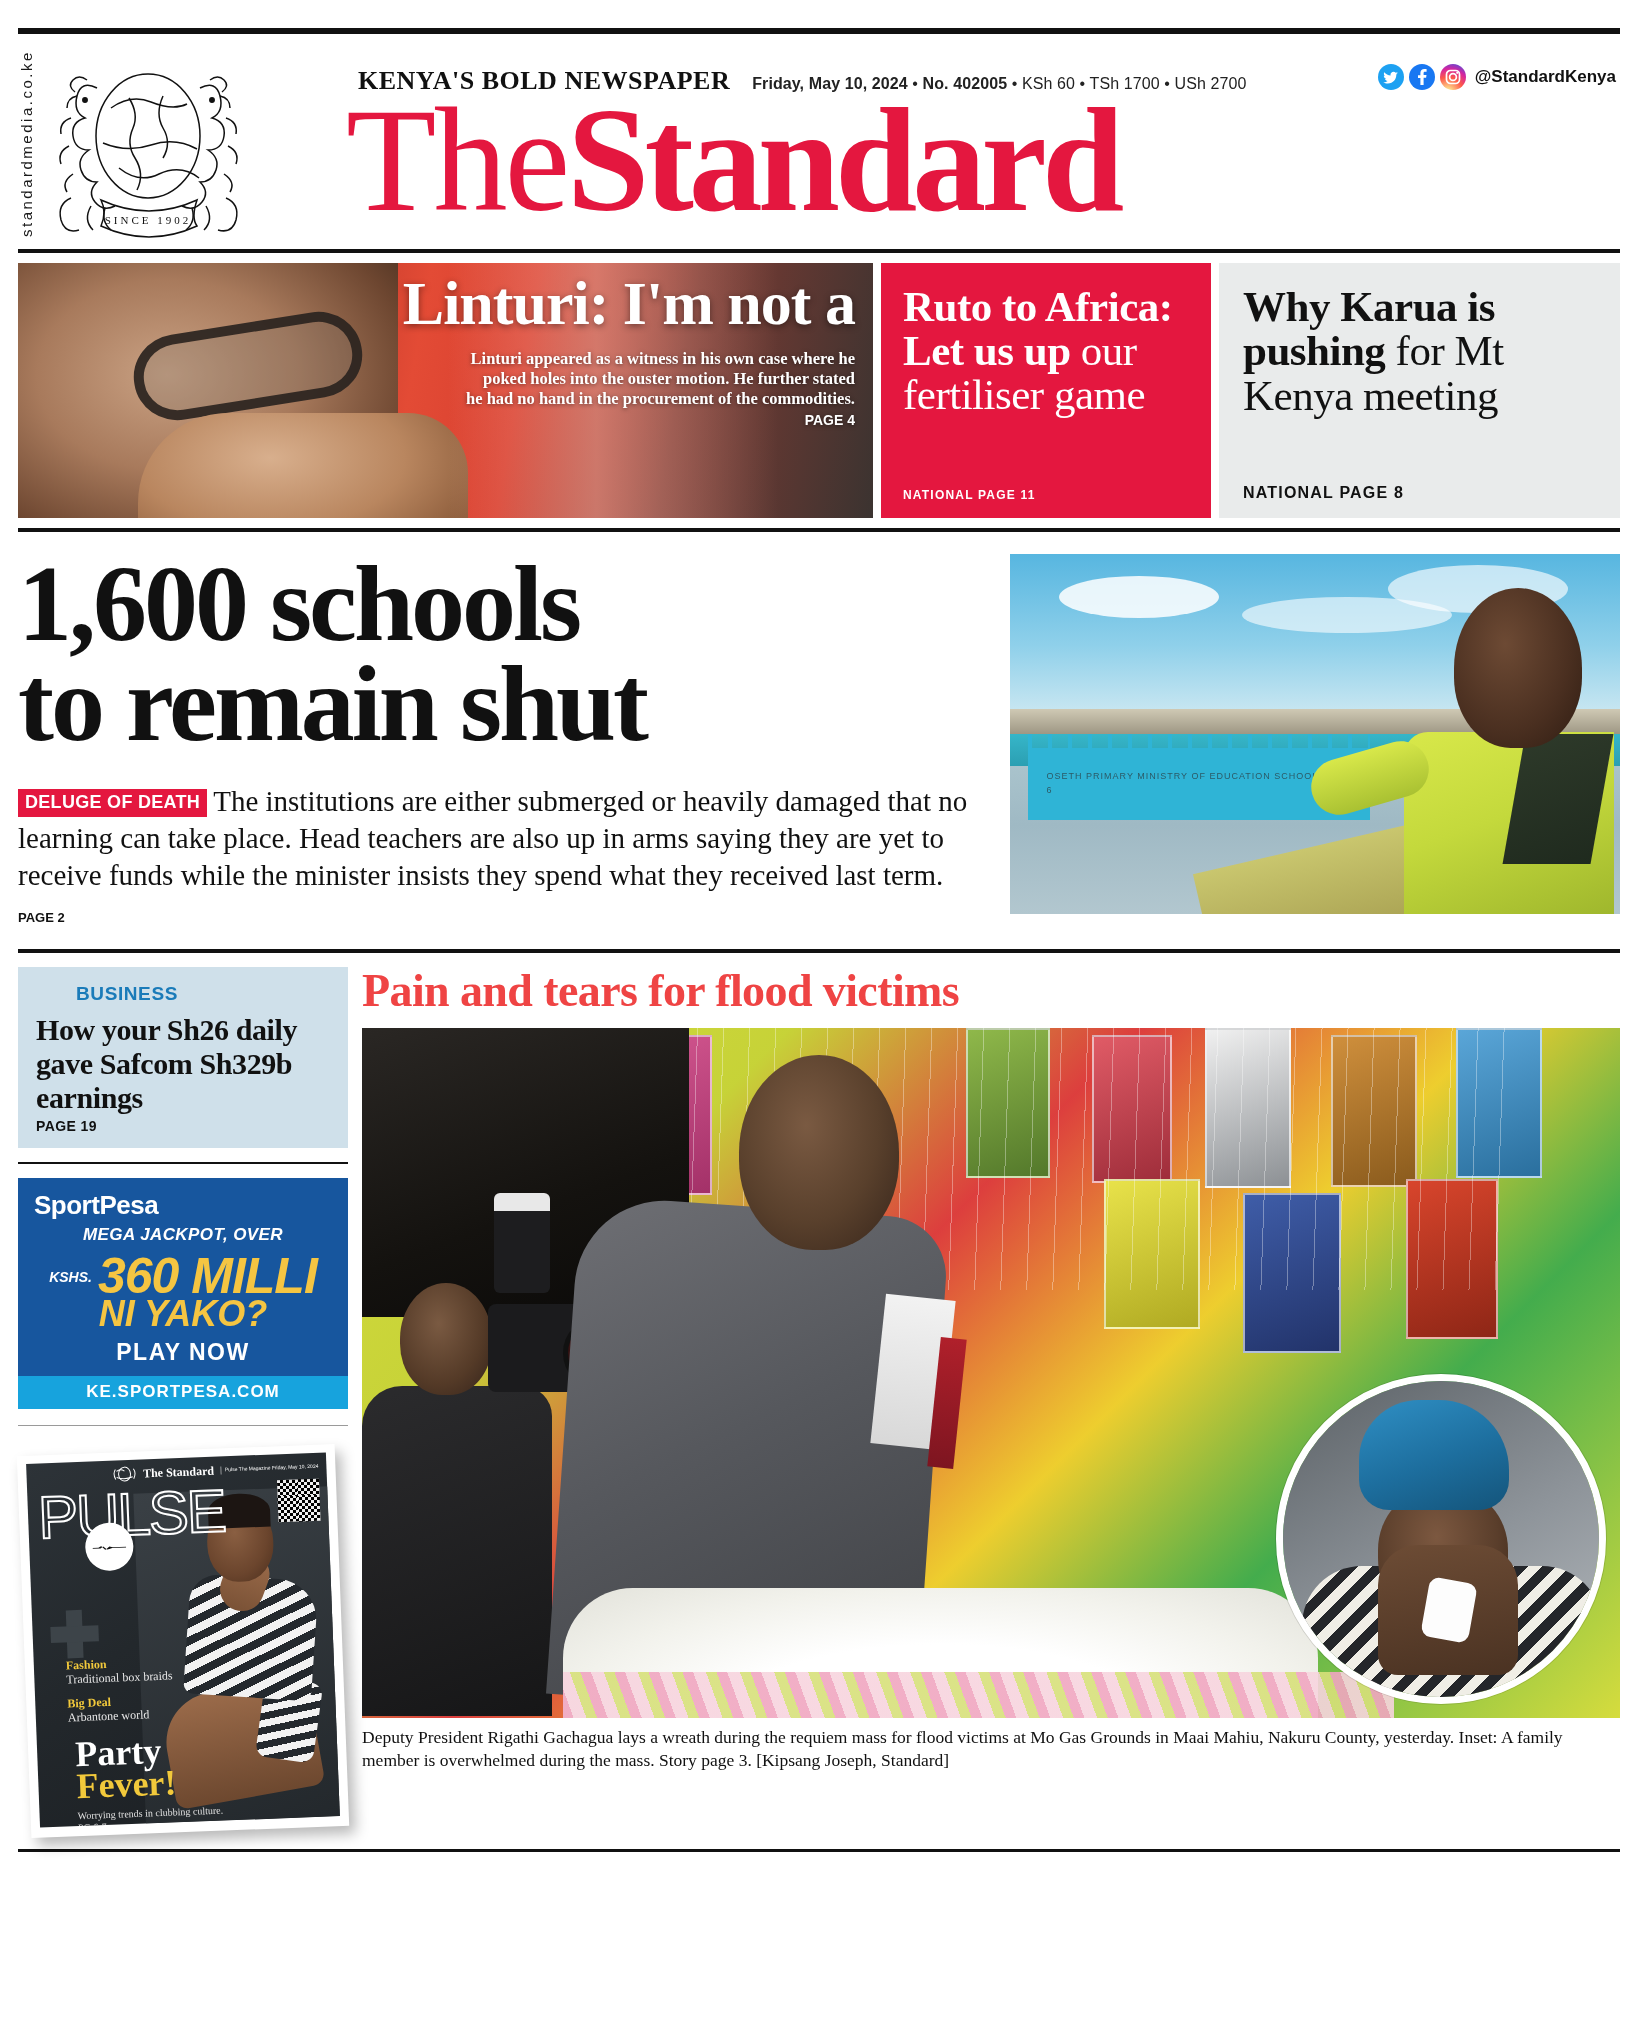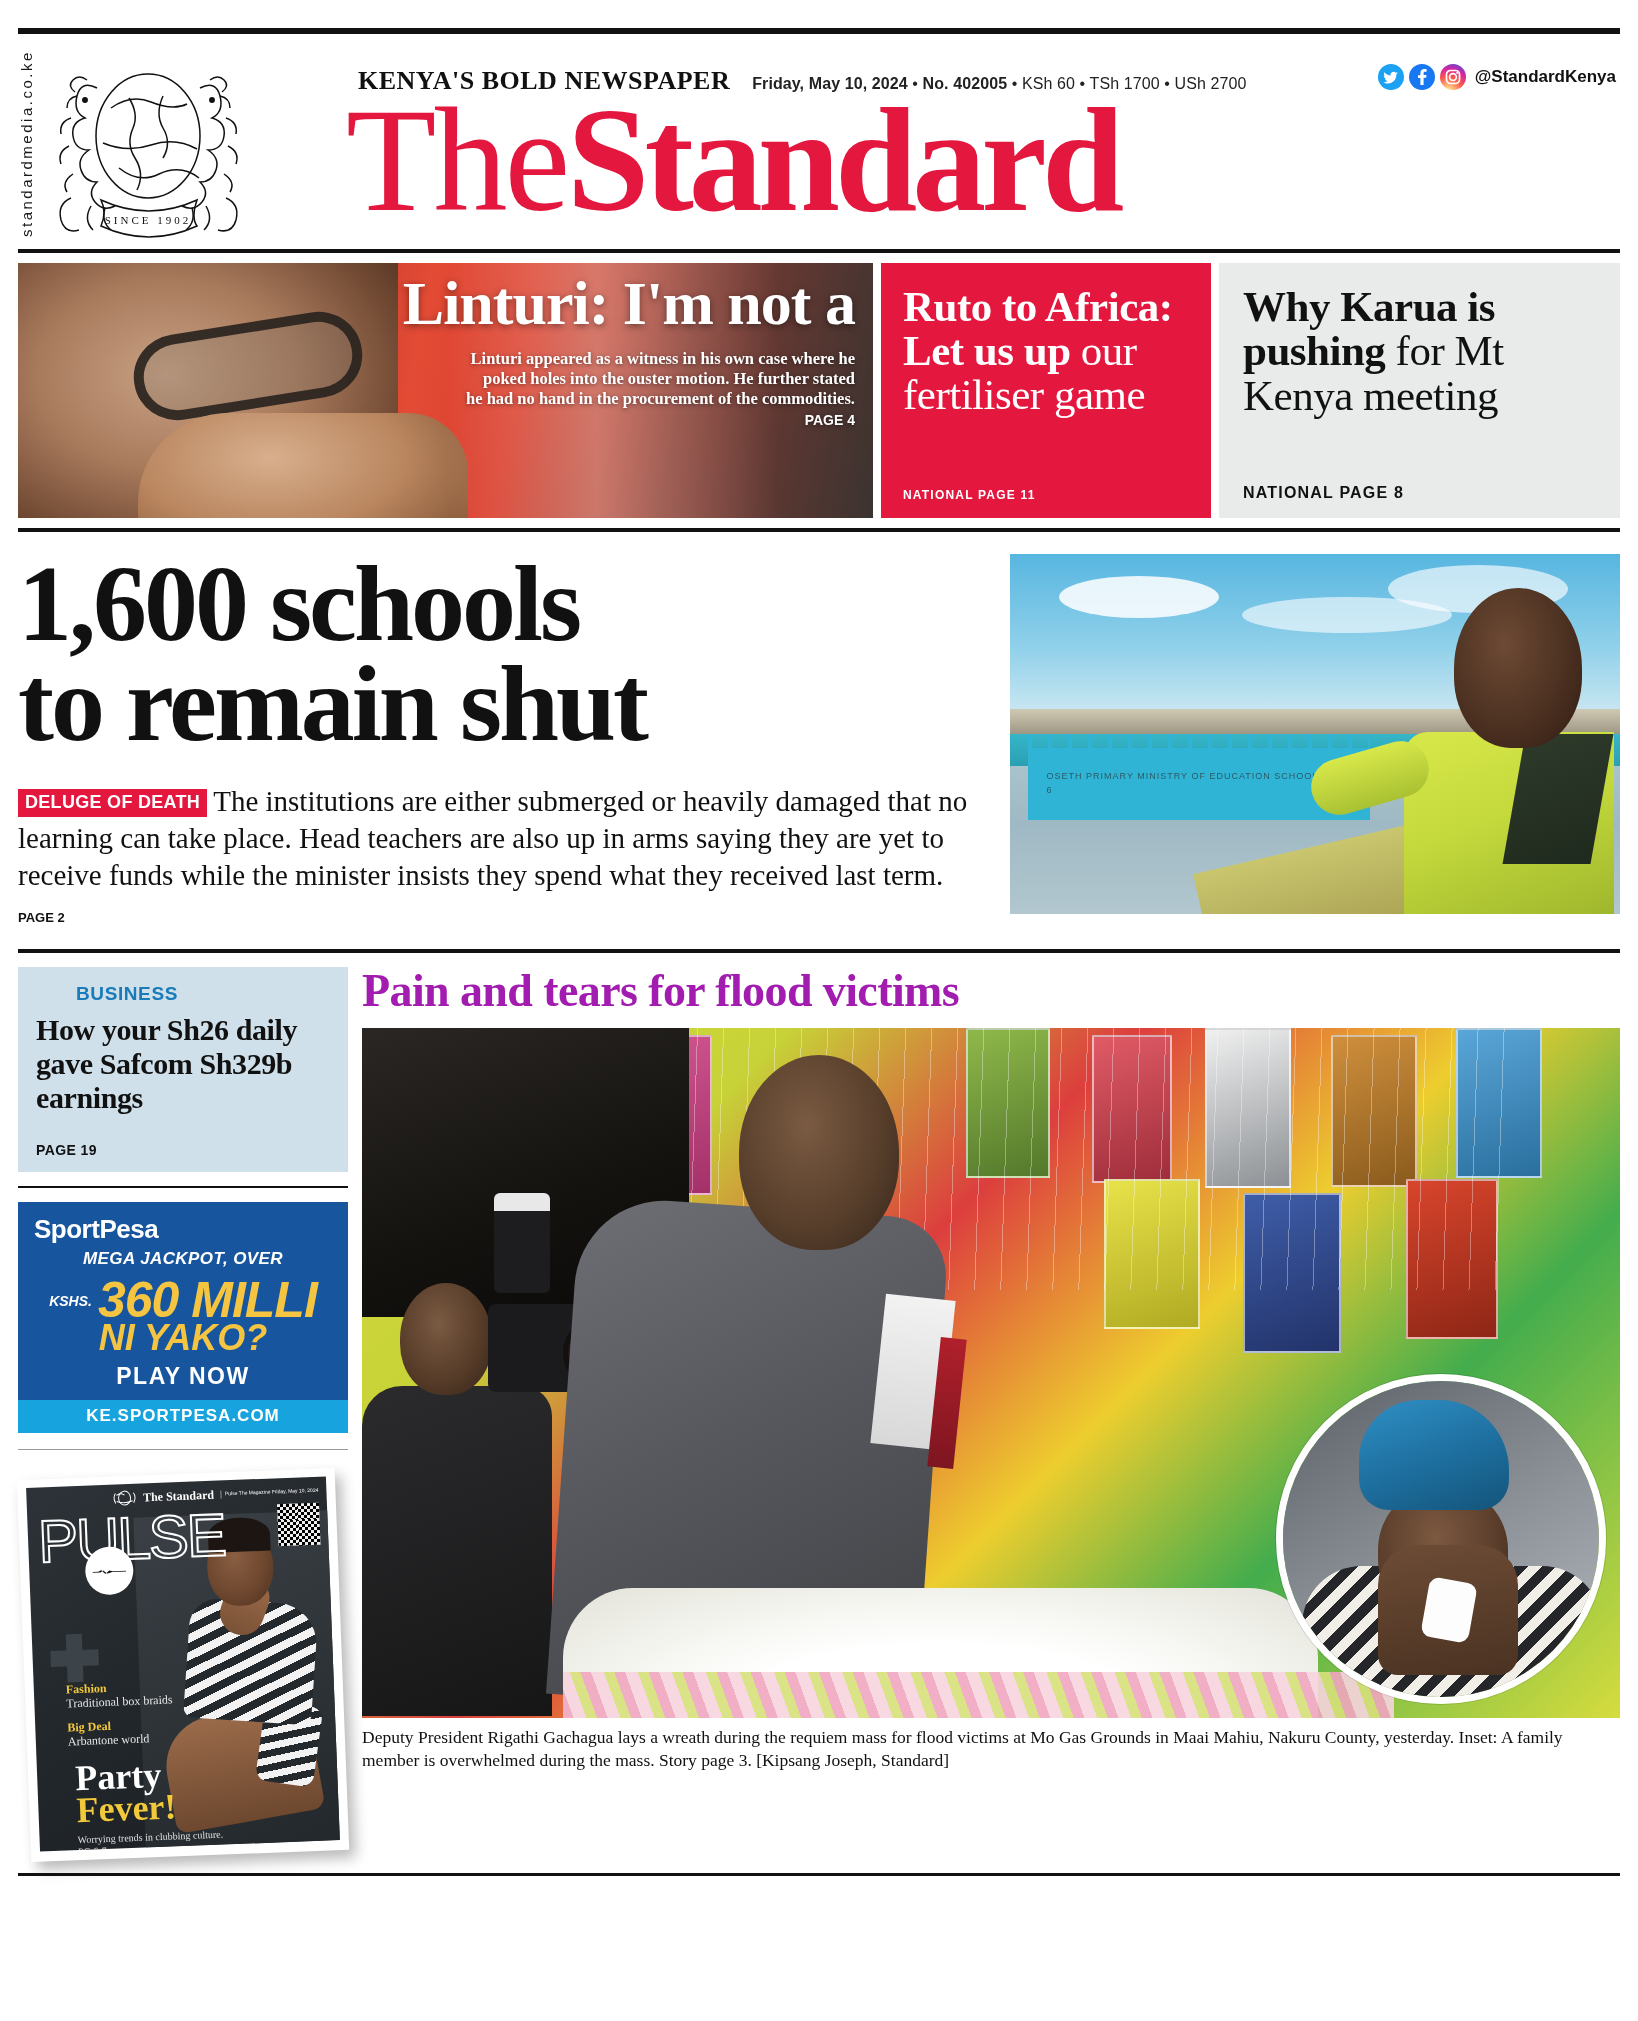--- a/index.html
+++ b/index.html
@@ -189,21 +189,21 @@
   .biz-box { background:#cfe0ea; padding: 16px 18px 14px; }
   .biz-kicker {
     font-family:"Liberation Sans", sans-serif; font-weight:700;
     color:#1a7bb9; font-size: 19px; letter-spacing: .6px; margin-left: 40px;
   }
   .biz-head {
     margin-top: 8px; font-weight:700; font-size: 30px; line-height:1.12; color:#111;
     letter-spacing:-.4px;
   }
   .biz-page {
-    margin-top: 28px; font-family:"Liberation Sans", sans-serif;
+    margin-top: 4px; font-family:"Liberation Sans", sans-serif;
     font-weight:700; font-size: 14px; color:#111; letter-spacing:.4px;
   }
 
   .ad-sportpesa { margin-top: 14px; background:#17569e; position:relative; overflow:hidden; }
   .sp-logo {
     font-family:"Liberation Sans", sans-serif; font-weight:700;
     color:#fff; font-size: 26px; padding: 12px 0 0 16px; letter-spacing:-.5px;
   }
   .sp-mega {
     font-family:"Liberation Sans", sans-serif; font-weight:700; font-style:italic;
@@ -302,21 +302,21 @@
     background: linear-gradient(180deg,#9b6b4a,#6d482f); }
   .pm-shorts { position:absolute; left: 118px; top: 192px; width: 58px; height: 80px;
     border-radius: 12px; transform: rotate(10deg);
     background: repeating-linear-gradient(160deg,#f2f2f2 0 7px,#24292e 7px 14px); }
   .pm-arm { position:absolute; left: 86px; top: 62px; width: 44px; height: 60px;
     border-radius: 22px; transform: rotate(22deg);
     background: linear-gradient(180deg,#9b6b4a,#7a5236); }
 
   
   .flood-head {
-    font-weight:700; font-size: 46px; line-height:1.05; color:#a21caf;
+    font-weight:700; font-size: 46px; line-height:1.05; color:#ef4444;
     letter-spacing:-.6px; padding-bottom: 12px;
   }
   .flood-photo {
     position:relative; width:100%; height: 690px; overflow:hidden;
     background:#9a8f7f;
   }
   .fp-drape { position:absolute; left:0; top:0; width: 26%; height: 42%;
     background: linear-gradient(160deg,#2a2724 0%,#14120f 60%,#0a0908 100%); }
   .fp-wall { position:absolute; left:0; top:0; right:0; height: 100%;
     background: linear-gradient(135deg,#d9e03a 0%, #c9d634 22%, #e03a3a 40%, #f2d12a 58%, #3fae4a 74%, #d9e03a 100%);

